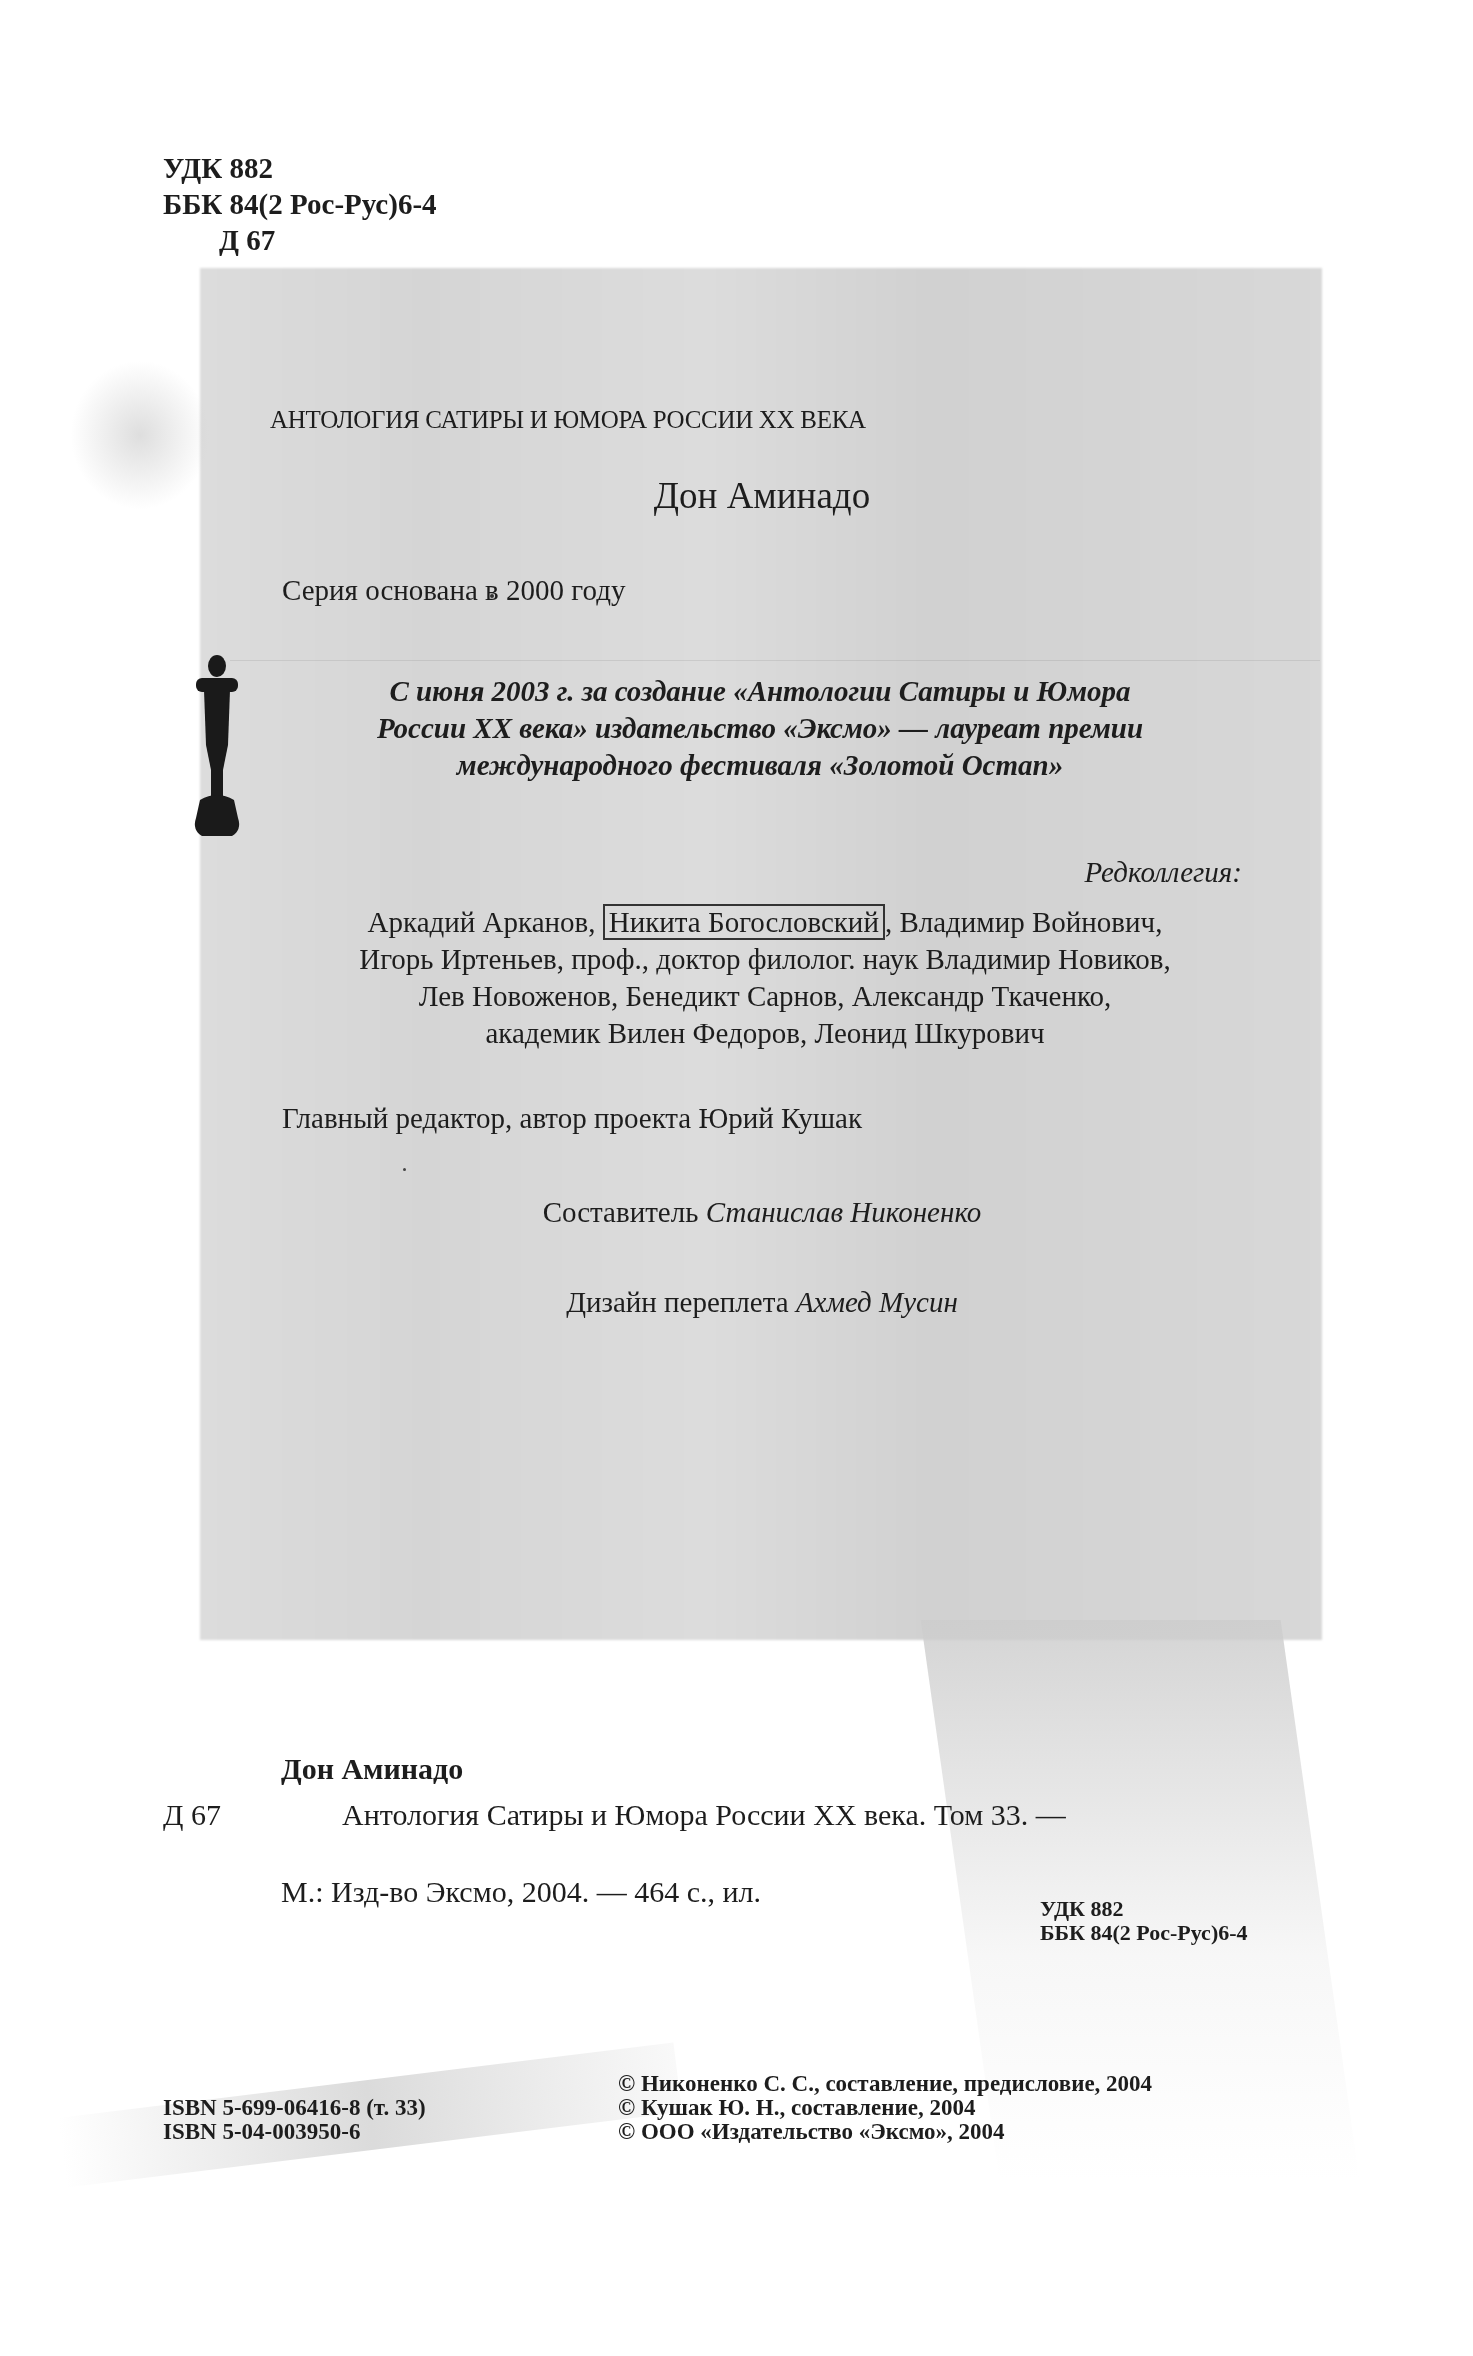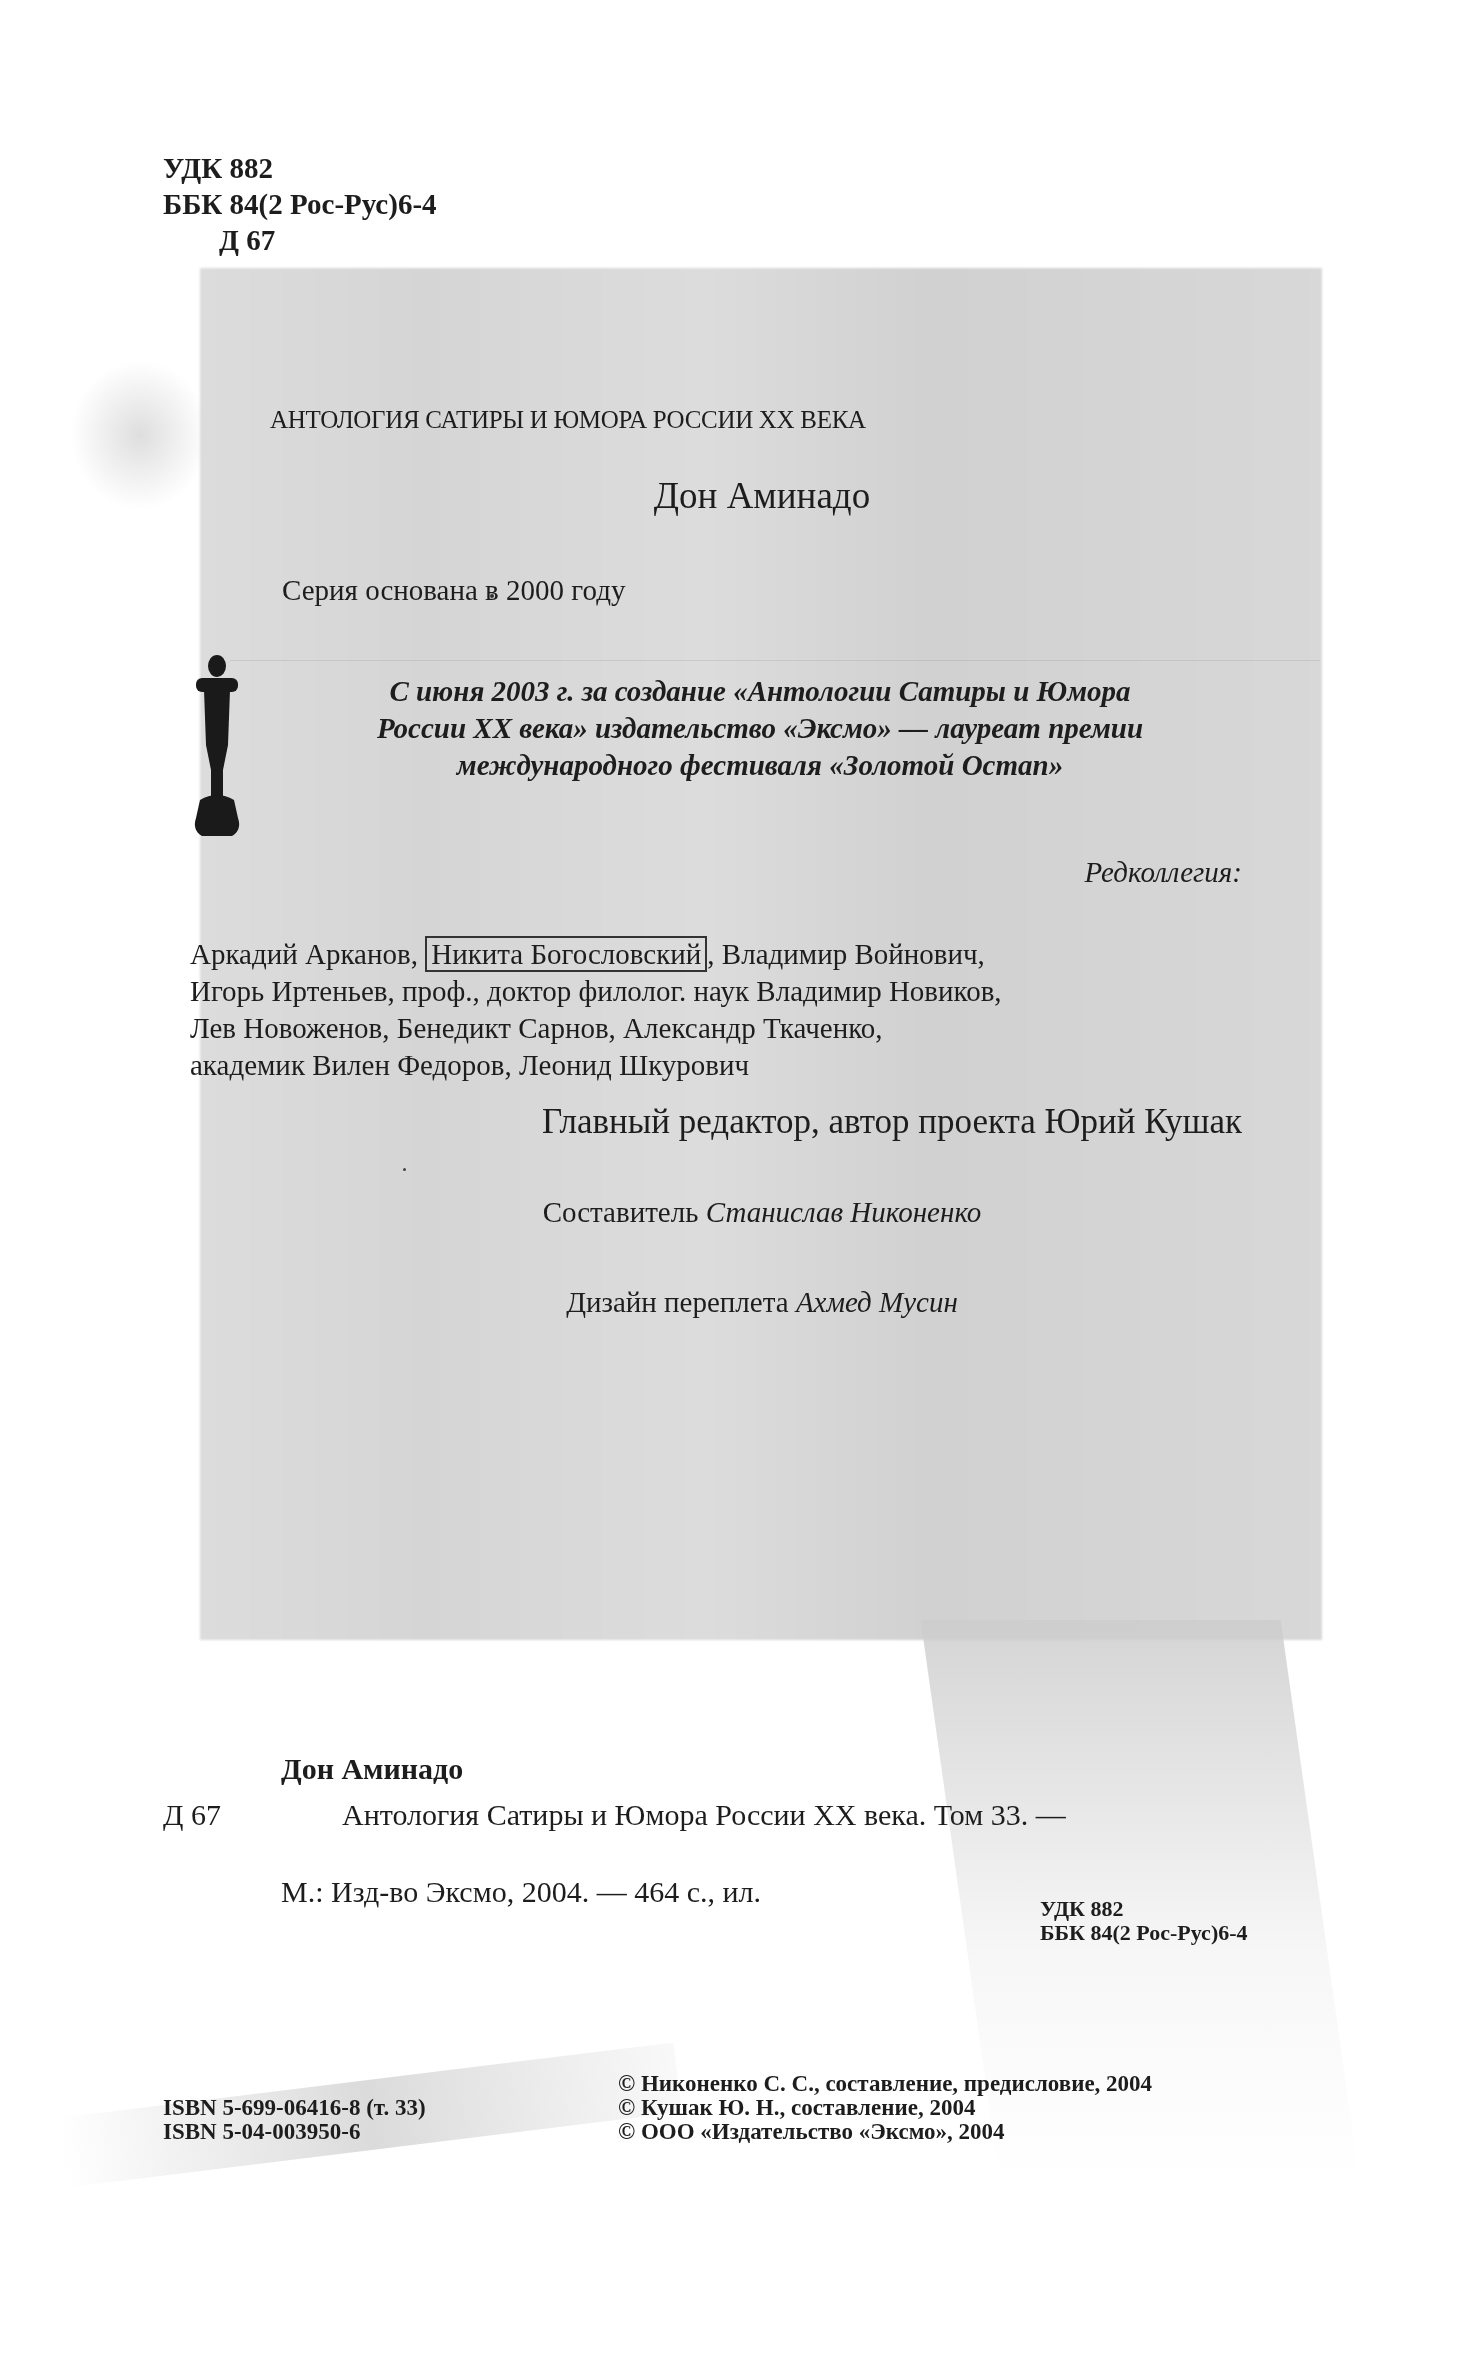--- a/index.html
+++ b/index.html
@@ -45,26 +45,26 @@
     .award-text {
       position: absolute; left: 280px; top: 673px; width: 960px; text-align: center;
       font-style: italic; font-weight: bold; font-size: 29px; line-height: 37px; white-space: normal;
     }
     .award-rule {
       position: absolute; left: 230px; top: 660px; width: 1090px; height: 1px; background: rgba(0,0,0,0.08);
     }
 
     .board-label { top: 856px; font-size: 29px; left: 282px; width: 960px; text-align: right; font-style: italic; }
     .board-list {
-      position: absolute; left: 190px; top: 936px; width: 1150px; 
+      position: absolute; left: 190px; top: 904px; width: 1150px; text-align: center;
       font-size: 29px; line-height: 37px;
     }
     .highlight-name { border: 2px solid #333; padding: 0 4px; }
 
-    .chief-editor { top: 1102px; font-size: 35px; left: 282px; width: 960px; text-align: right; }
+    .chief-editor { top: 1102px; font-size: 29px; left: 282px; width: 960px; text-align: left; }
     .compiler { top: 1196px; font-size: 29px; left: 282px; width: 960px; text-align: center; }
     .cover-design { top: 1286px; font-size: 29px; left: 282px; width: 960px; text-align: center; }
     .it { font-style: italic; }
     .dot-small { position: absolute; left: 403px; top: 1168px; width: 3px; height: 3px; background: #444; border-radius: 50%; }
 
     .biblio-author { left: 281px; top: 1752px; font-size: 30px; font-weight: bold; }
     .biblio-code { left: 163px; top: 1798px; font-size: 30px; }
     .biblio-line1 { left: 342px; top: 1798px; font-size: 30px; }
     .biblio-line2 { left: 281px; top: 1838px; font-size: 30px; margin-top: 37px; }
 

